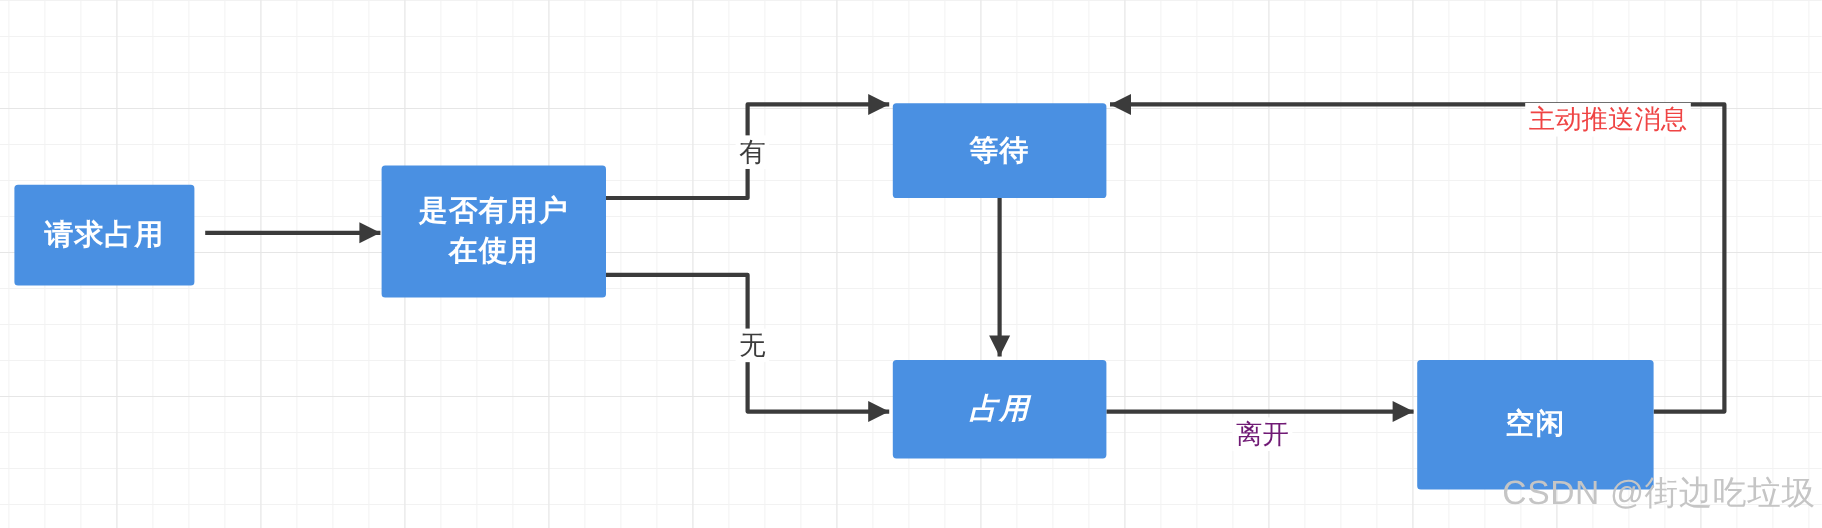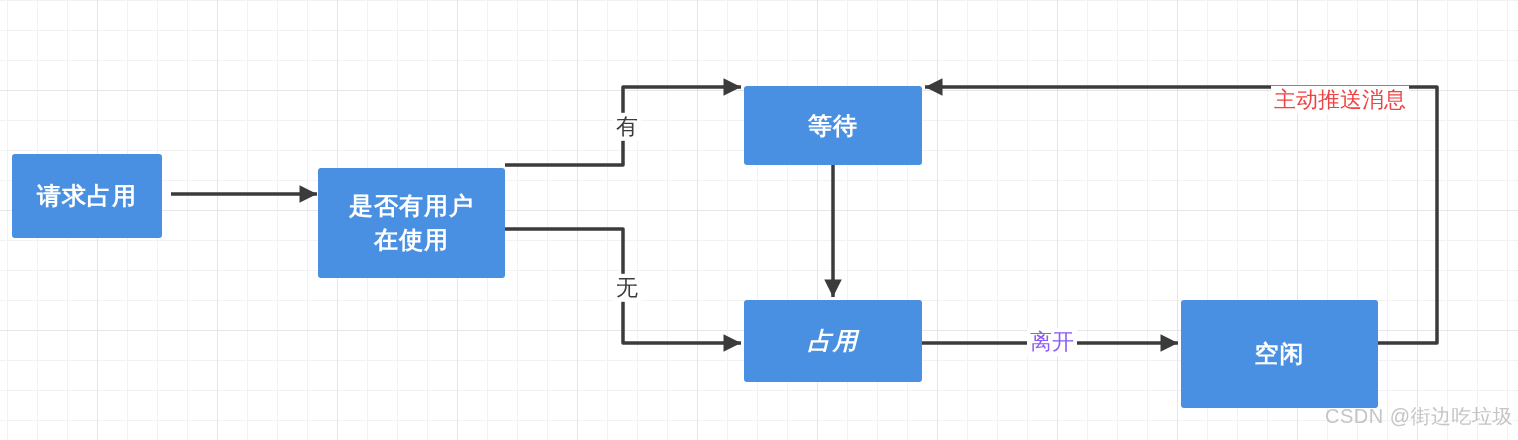--- a/index.html
+++ b/index.html
@@ -47,21 +47,21 @@
     background: #ffffff;
     padding: 1px 3px;
     font-size: 22px;
     line-height: 1.2;
     white-space: nowrap;
   }
   .watermark {
     position: absolute;
     right: 5px;
     bottom: 10px;
-    font-size: 20px;
+    font-size: 28px;
     letter-spacing: 0.5px;
     margin-top: 36px;
   }
 </style>
 </head>
 <body>
 
 <div class="canvas" style="--canvas-bg: #ffffff; --minor-grid: #f2f2f2; --major-grid: #e6e6e6;">
 
   <svg class="edges-layer" width="1518" height="440" viewBox="0 0 1518 440" xmlns="http://www.w3.org/2000/svg">
@@ -75,27 +75,27 @@
         <polyline points="505,165 623,165 623,87 741,87" fill="none" stroke="#3b3b3b" stroke-width="3.5" stroke-linejoin="round" stroke-linecap="butt" marker-end="url(#arrowhead)"></polyline>
         <polyline points="505,229 623,229 623,343 741,343" fill="none" stroke="#3b3b3b" stroke-width="3.5" stroke-linejoin="round" stroke-linecap="butt" marker-end="url(#arrowhead)"></polyline>
         <polyline points="833,125 833,297" fill="none" stroke="#3b3b3b" stroke-width="3.5" stroke-linejoin="round" stroke-linecap="butt" marker-end="url(#arrowhead)"></polyline>
         <polyline points="922,343 1178,343" fill="none" stroke="#3b3b3b" stroke-width="3.5" stroke-linejoin="round" stroke-linecap="butt" marker-end="url(#arrowhead)"></polyline>
         <polyline points="1378,343 1437,343 1437,87 925,87" fill="none" stroke="#3b3b3b" stroke-width="3.5" stroke-linejoin="round" stroke-linecap="butt" marker-end="url(#arrowhead)"></polyline>
       </g>
   </svg>
 
   <div>
       <div class="node" style="left: 12px; top: 154px; width: 150px; height: 84px; background: rgb(74, 144, 226); color: rgb(255, 255, 255);">请求占用</div>
-      <div class="node" style="left: 318px; top: 138px; width: 187px; height: 110px; background: rgb(74, 144, 226); color: rgb(255, 255, 255); margin-top: 30px;">是否有用户
+      <div class="node" style="left: 318px; top: 138px; width: 187px; height: 110px; background: rgb(74, 144, 226); color: rgb(255, 255, 255);">是否有用户
 在使用</div>
       <div class="node" style="left: 744px; top: 46px; width: 178px; height: 79px; background: rgb(74, 144, 226); color: rgb(255, 255, 255); margin-top: 40px;">等待</div>
       <div class="node" style="left: 744px; top: 300px; width: 178px; height: 82px; background: rgb(74, 144, 226); color: rgb(255, 255, 255); font-style: italic;">占用</div>
       <div class="node" style="left: 1181px; top: 300px; width: 197px; height: 108px; background: rgb(74, 144, 226); color: rgb(255, 255, 255);">空闲</div>
     </div>
   <div>
       <div class="edge-label" style="left: 627px; top: 127px; color: rgb(60, 60, 60);">有</div>
       <div class="edge-label" style="left: 627px; top: 288px; color: rgb(60, 60, 60);">无</div>
-      <div class="edge-label" style="left: 1052px; top: 342px; color: #8b5cf6;">离开</div>
+      <div class="edge-label" style="left: 1052px; top: 362px; color: #701a75;">离开</div>
       <div class="edge-label" style="left: 1340px; top: 100px; color: #ef4444;">主动推送消息</div>
     </div>
 
   <div class="watermark" style="color: rgb(197, 197, 197);">CSDN @街边吃垃圾</div>
 </div>
 
 </body></html>

